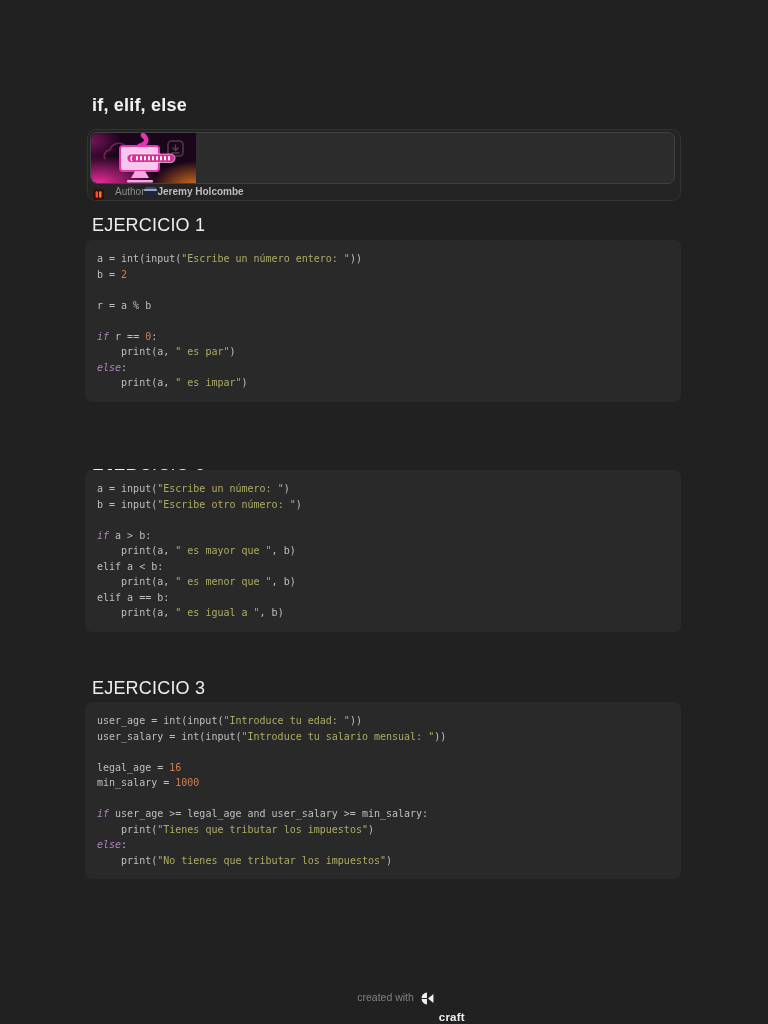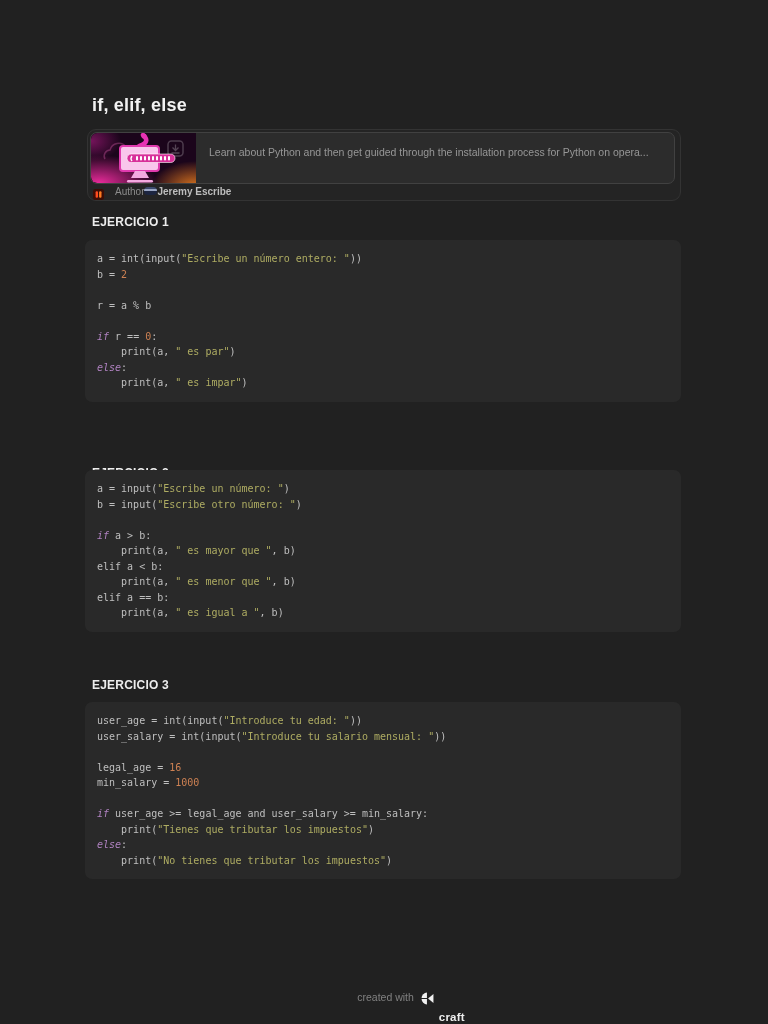--- a/index.html
+++ b/index.html
@@ -25,21 +25,21 @@
   .card-title{font-size:12px;font-weight:700;color:#ececec;white-space:nowrap;overflow:hidden;}
   .card-desc{margin-top:5px;font-size:10.5px;color:#979797;white-space:nowrap;overflow:hidden;}
   .author-row{position:absolute;left:3px;bottom:2px;height:14px;display:flex;align-items:center;gap:0;padding-left:2px;}
   .site-icon{width:11px;height:11px;flex:0 0 11px;display:inline-block;}
   .author-label{font-size:10px;color:var(--text-dim);margin-left:11px;}
   .avatar{width:13px;height:7.5px;border-radius:4px;display:inline-block;
           background:linear-gradient(180deg,#3c4a6e 0 2.5px,#9aa6c4 2.5px 4.5px,#1c2540 4.5px);}
   .author-name{font-size:10px;font-weight:700;color:var(--text-name);}
 
   
-  .sec-h{position:absolute;left:92px;font-size:12px;font-weight:700;color:var(--heading);letter-spacing:.2px;}
+  .sec-h{position:absolute;left:92px;font-size:18px;font-weight:400;color:var(--heading);letter-spacing:.2px;}
   .sec-h.h1{top:215px;} .sec-h.h2{top:446px;margin-top:20px;} .sec-h.h3{top:678px;}
   .code{position:absolute;left:85px;width:596px;border-radius:7px;background:var(--block-bg);
         padding:11px 12px;font-family:"DejaVu Sans Mono","Liberation Mono",monospace;
         font-size:10px;line-height:15.5px;color:var(--code-default);white-space:pre;}
   .code.b1{top:240px;} .code.b2{top:470px;} .code.b3{top:702px;}
   .tok-d{color:var(--code-default);} .tok-s{color:var(--code-string);}
   .tok-n{color:var(--code-number);} .tok-k{color:var(--code-keyword);font-style:italic;}
 
   
   .footer{position:absolute;top:971px;left:16px;width:768px;display:flex;justify-content:center;align-items:center;gap:5px;padding-left:22px;}
@@ -93,34 +93,33 @@
               <rect x="57" y="23" width="2" height="4.5" rx="1"></rect>
             <rect x="61" y="23" width="2" height="4.5" rx="1"></rect>
               <rect x="65" y="23" width="2" height="4.5" rx="1"></rect>
             <rect x="69" y="23" width="2" height="4.5" rx="1"></rect>
               <rect x="73" y="23" width="2" height="4.5" rx="1"></rect>
             <rect x="77" y="23" width="2" height="4.5" rx="1"></rect>
           </g>
         </svg>
       </div>
       <div class="card-text">
-        <div class="card-desc">Learn about Python and then get guided through the installation process for Python on opera...</div>
       </div>
     </div>
     <div class="author-row">
       <span class="site-icon">
         <svg width="11" height="11" viewBox="0 0 11 11" xmlns="http://www.w3.org/2000/svg">
           <rect width="11" height="11" rx="2.5" fill="#3b0d06"></rect>
           <rect x="2.6" y="2.3" width="2.4" height="6.4" rx="1" fill="#ff4b1f"></rect>
           <rect x="6.1" y="2.3" width="2.4" height="6.4" rx="1" fill="#ff7a1f"></rect>
         </svg>
       </span>
       <span class="author-label">Author</span>
       <span class="avatar"></span>
-      <span class="author-name">Jeremy Escribe</span>
+      <span class="author-name">Jeremy Holcombe</span>
     </div>
   </div>
 
   <div class="sec-h h1">EJERCICIO 1</div>
   <div class="code b1"><div class="code-line"><span class="tok-d">a = int(input(</span><span class="tok-s">"Escribe un número entero: "</span><span class="tok-d">))</span></div><div class="code-line"><span class="tok-d">b = </span><span class="tok-n">2</span></div><div class="code-line">&nbsp;</div><div class="code-line"><span class="tok-d">r = a % b</span></div><div class="code-line">&nbsp;</div><div class="code-line"><span class="tok-k">if</span><span class="tok-d"> r == </span><span class="tok-n">0</span><span class="tok-d">:</span></div><div class="code-line"><span class="tok-d">    print(a, </span><span class="tok-s">" es par"</span><span class="tok-d">)</span></div><div class="code-line"><span class="tok-k">else</span><span class="tok-d">:</span></div><div class="code-line"><span class="tok-d">    print(a, </span><span class="tok-s">" es impar"</span><span class="tok-d">)</span></div></div>
 
   <div class="sec-h h2">EJERCICIO 2</div>
   <div class="code b2"><div class="code-line"><span class="tok-d">a = input(</span><span class="tok-s">"Escribe un número: "</span><span class="tok-d">)</span></div><div class="code-line"><span class="tok-d">b = input(</span><span class="tok-s">"Escribe otro número: "</span><span class="tok-d">)</span></div><div class="code-line">&nbsp;</div><div class="code-line"><span class="tok-k">if</span><span class="tok-d"> a &gt; b:</span></div><div class="code-line"><span class="tok-d">    print(a, </span><span class="tok-s">" es mayor que "</span><span class="tok-d">, b)</span></div><div class="code-line"><span class="tok-d">elif a &lt; b:</span></div><div class="code-line"><span class="tok-d">    print(a, </span><span class="tok-s">" es menor que "</span><span class="tok-d">, b)</span></div><div class="code-line"><span class="tok-d">elif a == b:</span></div><div class="code-line"><span class="tok-d">    print(a, </span><span class="tok-s">" es igual a "</span><span class="tok-d">, b)</span></div></div>
 
   <div class="sec-h h3">EJERCICIO 3</div>

